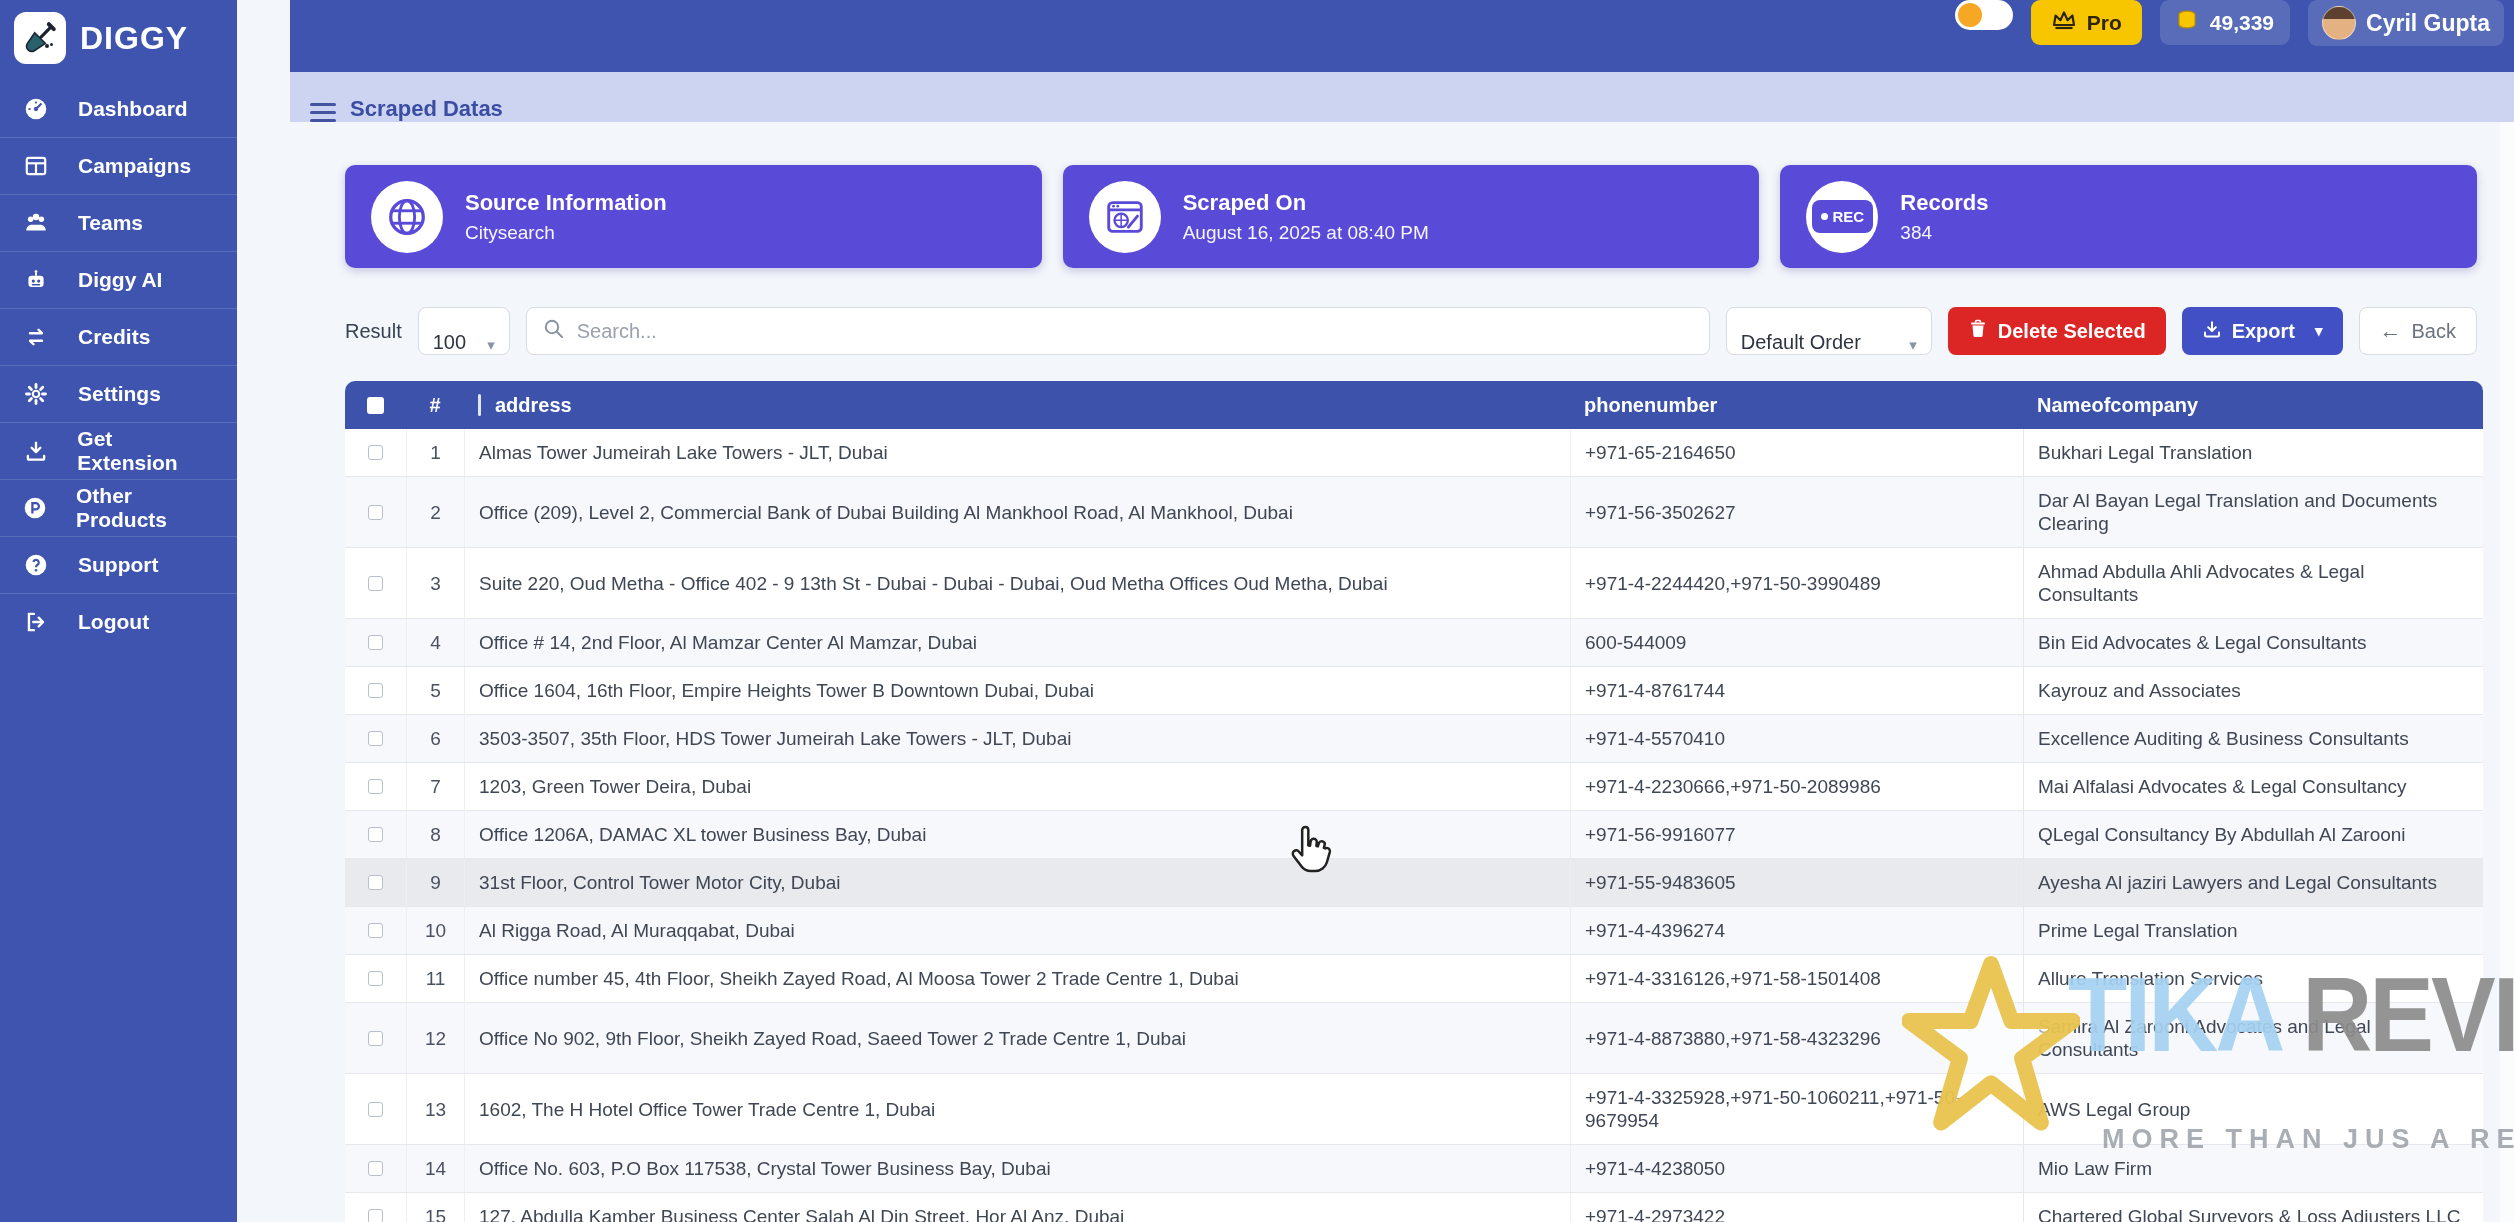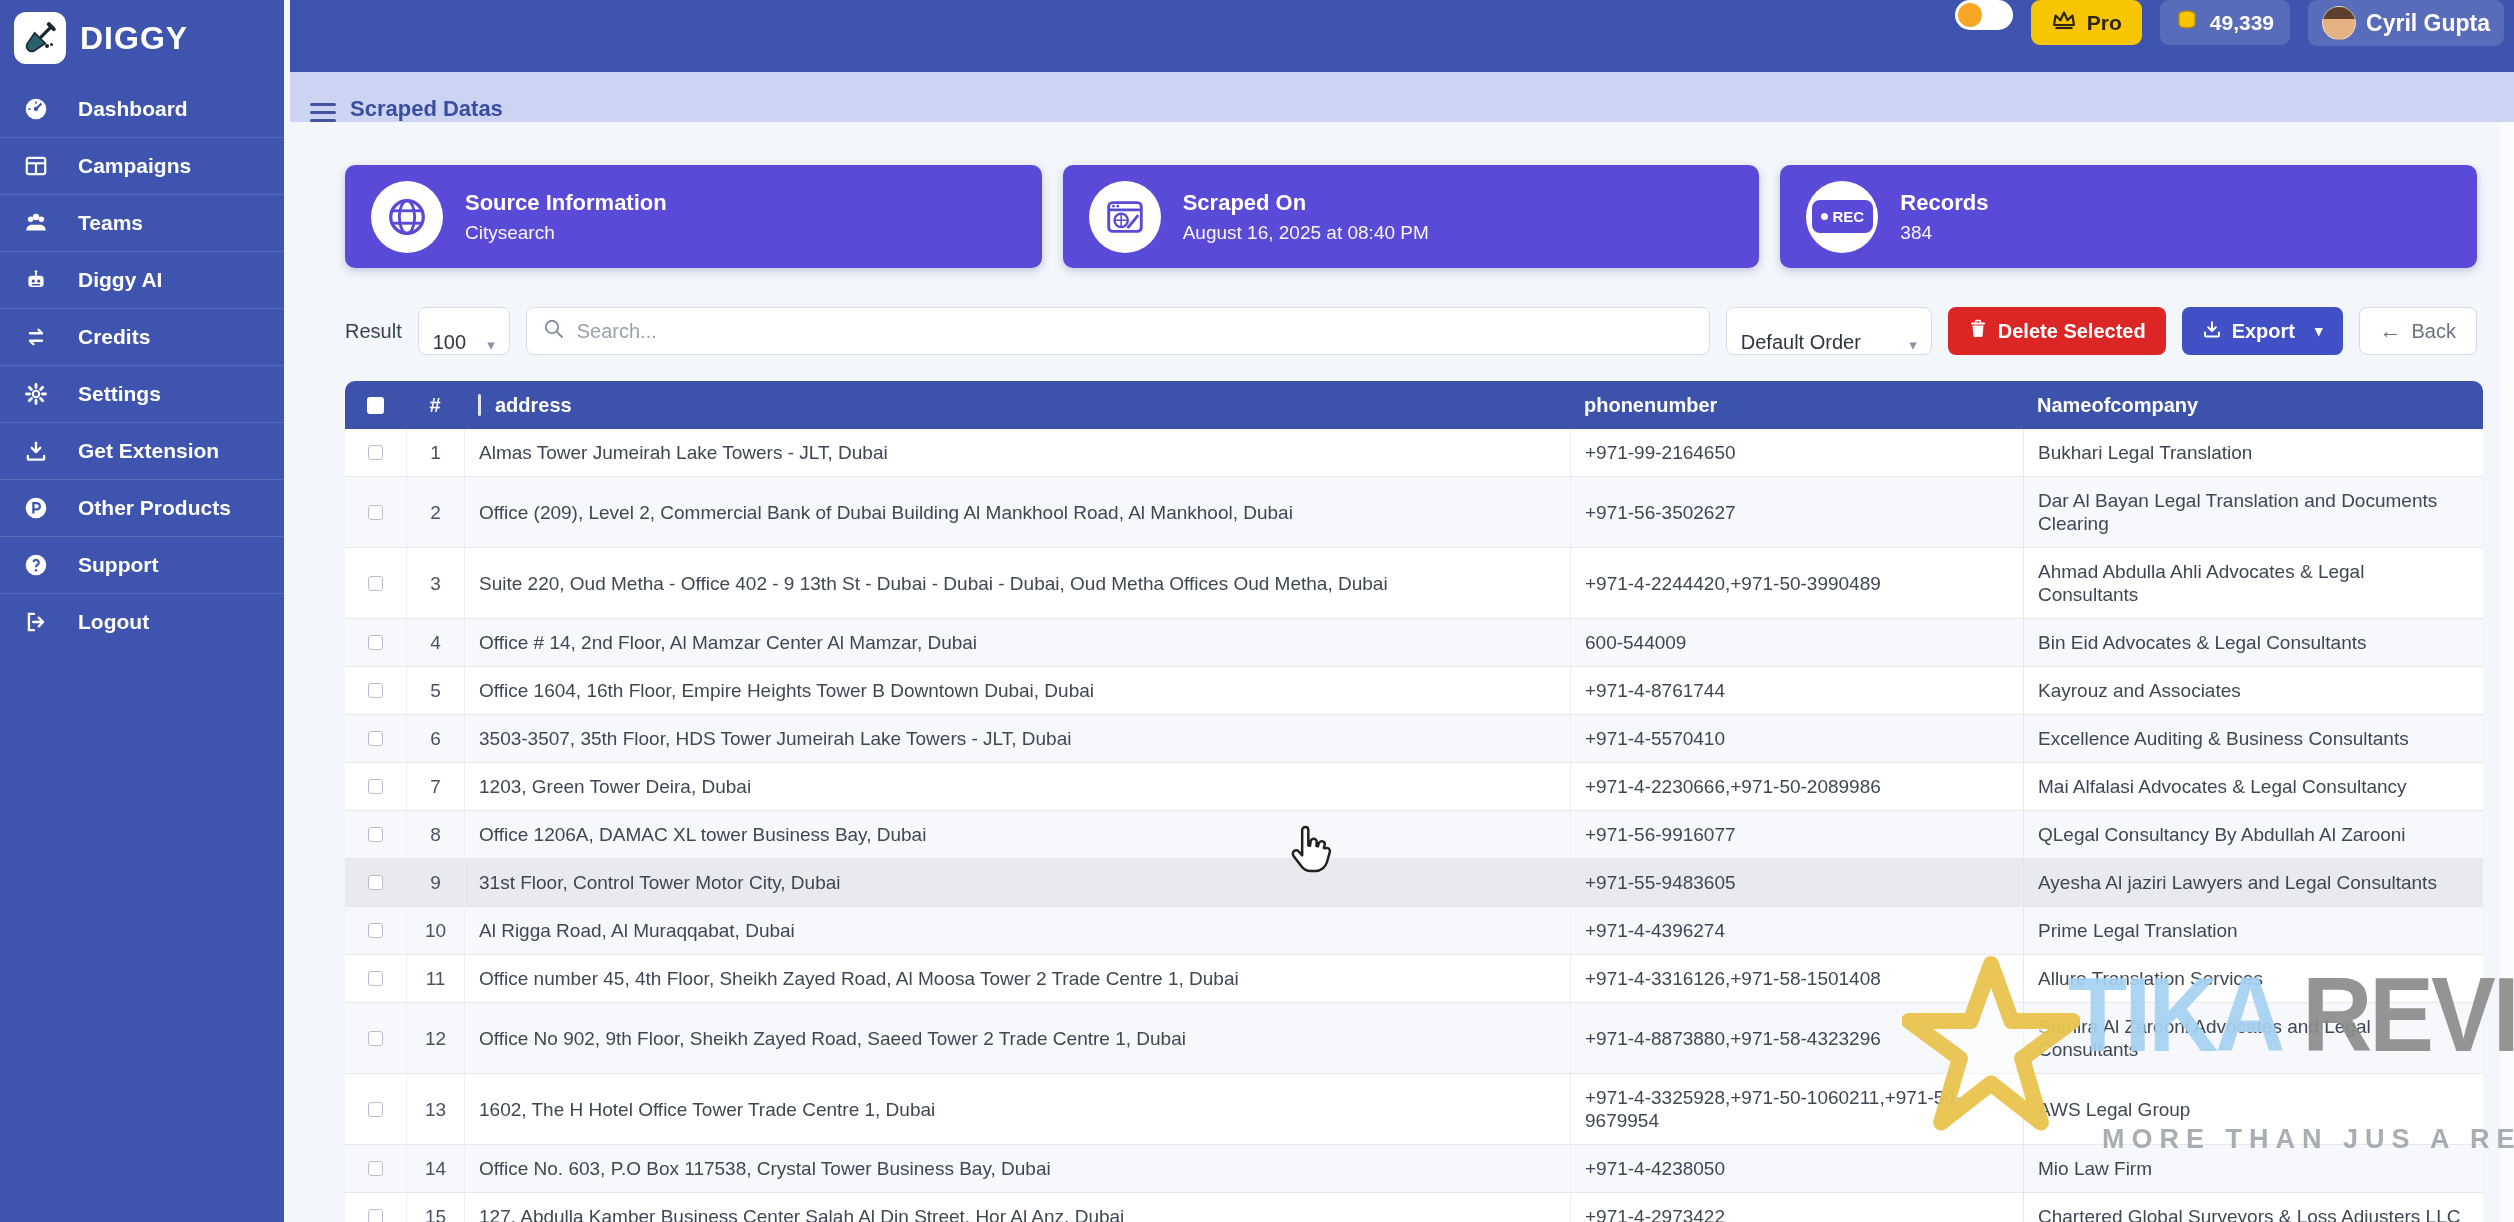--- a/index.html
+++ b/index.html
@@ -1,21 +1,21 @@
 <!DOCTYPE html>
 <html style="--sidebar-bg: #3e54ae; --breadcrumb-bg: #ccd4f1; --content-bg: #f3f6fa; --card-bg: #5a4ad8; --table-header-bg: #3d53ab; --delete-red: #dc2626; --export-blue: #4150c4; --pro-yellow: #f7c600; --wm-blue: #a5d2f2; --wm-gray: #8c8c8c; --wm-gold: #e9c44f;"><head>
 <meta charset="utf-8">
 <style>
   * { margin:0; padding:0; box-sizing:border-box; }
   html,body { width:2514px; height:1222px; overflow:hidden;
     font-family:"Liberation Sans", sans-serif; background:var(--content-bg,#f3f6fa); }
   .app { position:relative; width:2514px; height:1222px; overflow:hidden; }
 
   
-  .sidebar { position:absolute; left:0; top:0; width:284px; height:100%;
+  .sidebar { position:absolute; left:0; top:0; width:237px; height:100%;
     background:var(--sidebar-bg,#3e54ae); color:#fff; z-index:3; }
   .logo-row { height:76px; display:flex; align-items:center; gap:14px; padding:0 14px; }
   .logo-box { width:52px; height:52px; background:#fff; border-radius:12px;
     display:flex; align-items:center; justify-content:center; }
   .logo-text { font-size:32px; font-weight:800; letter-spacing:1px; }
   .nav { margin-top:4px; }
   .nav-item { height:57px; display:flex; align-items:center; gap:28px; padding:0 22px;
     font-size:21px; font-weight:700; cursor:pointer; border-top:1px solid rgba(255,255,255,.14); }
   .nav-item:first-child { border-top:none; }
   .nav-icon { width:28px; height:28px; display:flex; align-items:center; justify-content:center; }
@@ -402,21 +402,21 @@
         <div class="th phone">phonenumber</div>
         <div class="th comp">Nameofcompany</div>
       </div>
       <div class="tbody" id="tbody">
           <div class="tr">
             <div class="td cb">
               <span class="row-checkbox"></span>
             </div>
             <div class="td num">1</div>
             <div class="td addr">Almas Tower Jumeirah Lake Towers - JLT, Dubai</div>
-            <div class="td phone">+971-99-2164650</div>
+            <div class="td phone">+971-65-2164650</div>
             <div class="td comp">Bukhari Legal Translation</div>
           </div>
           <div class="tr even">
             <div class="td cb">
               <span class="row-checkbox"></span>
             </div>
             <div class="td num">2</div>
             <div class="td addr">Office (209), Level 2, Commercial Bank of Dubai Building Al Mankhool Road, Al Mankhool, Dubai</div>
             <div class="td phone">+971-56-3502627</div>
             <div class="td comp">Dar Al Bayan Legal Translation and Documents Clearing</div>

